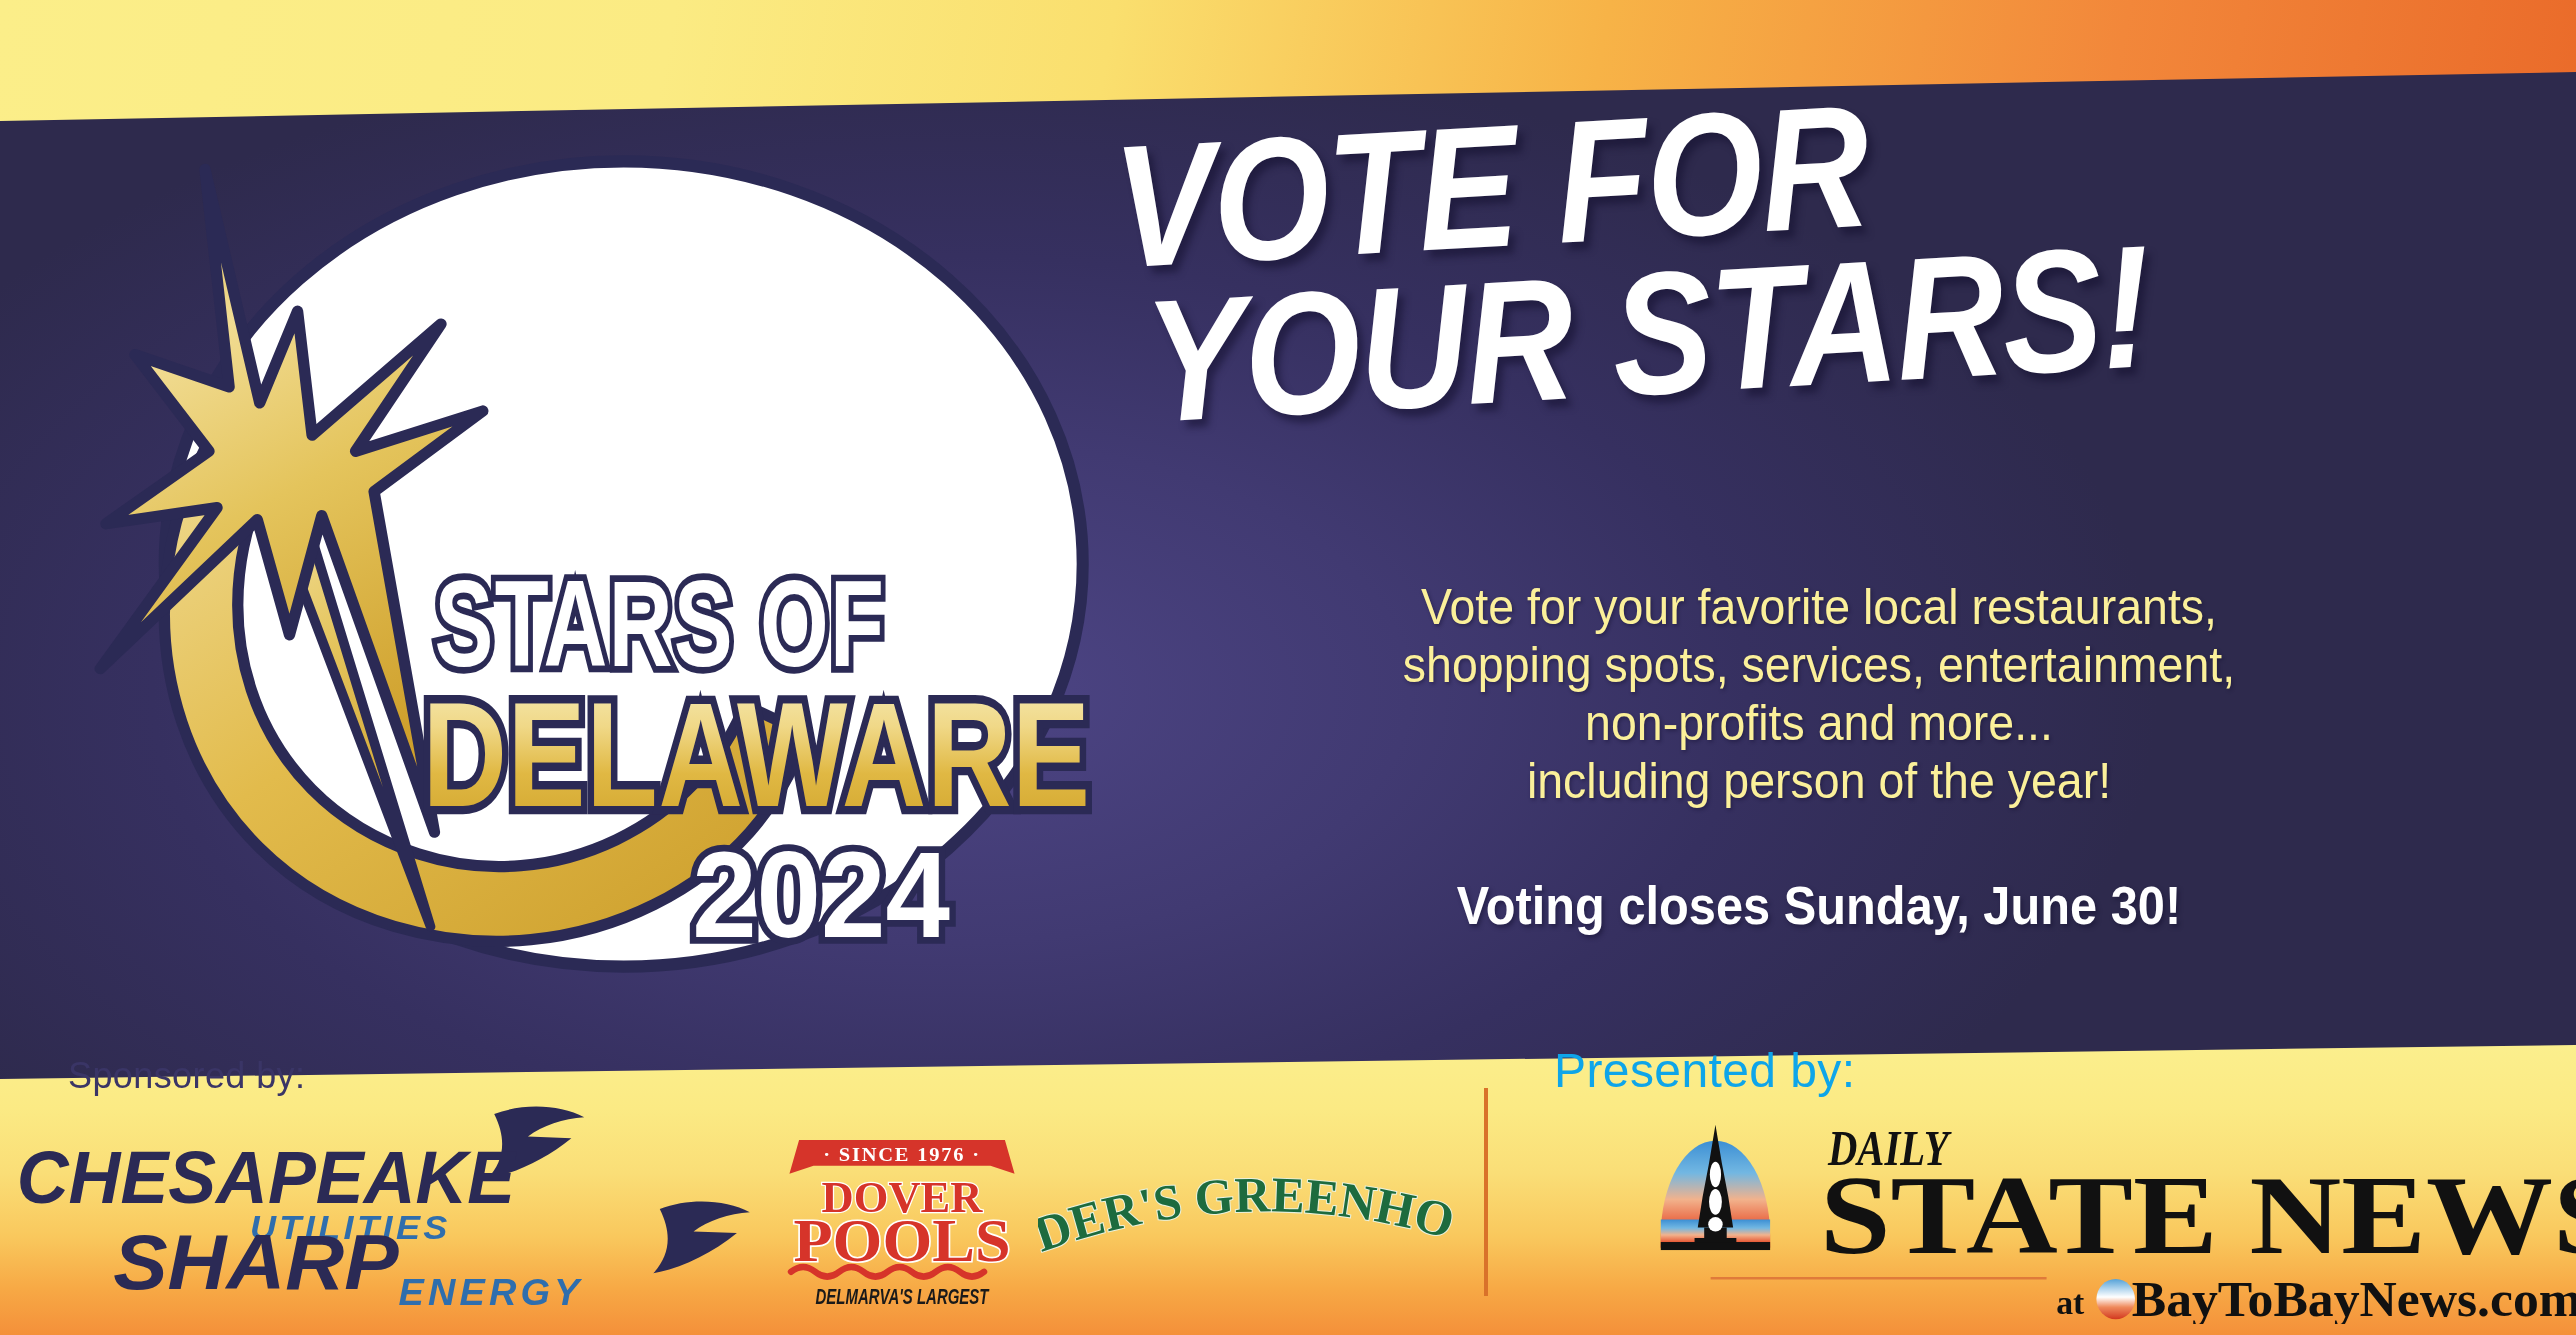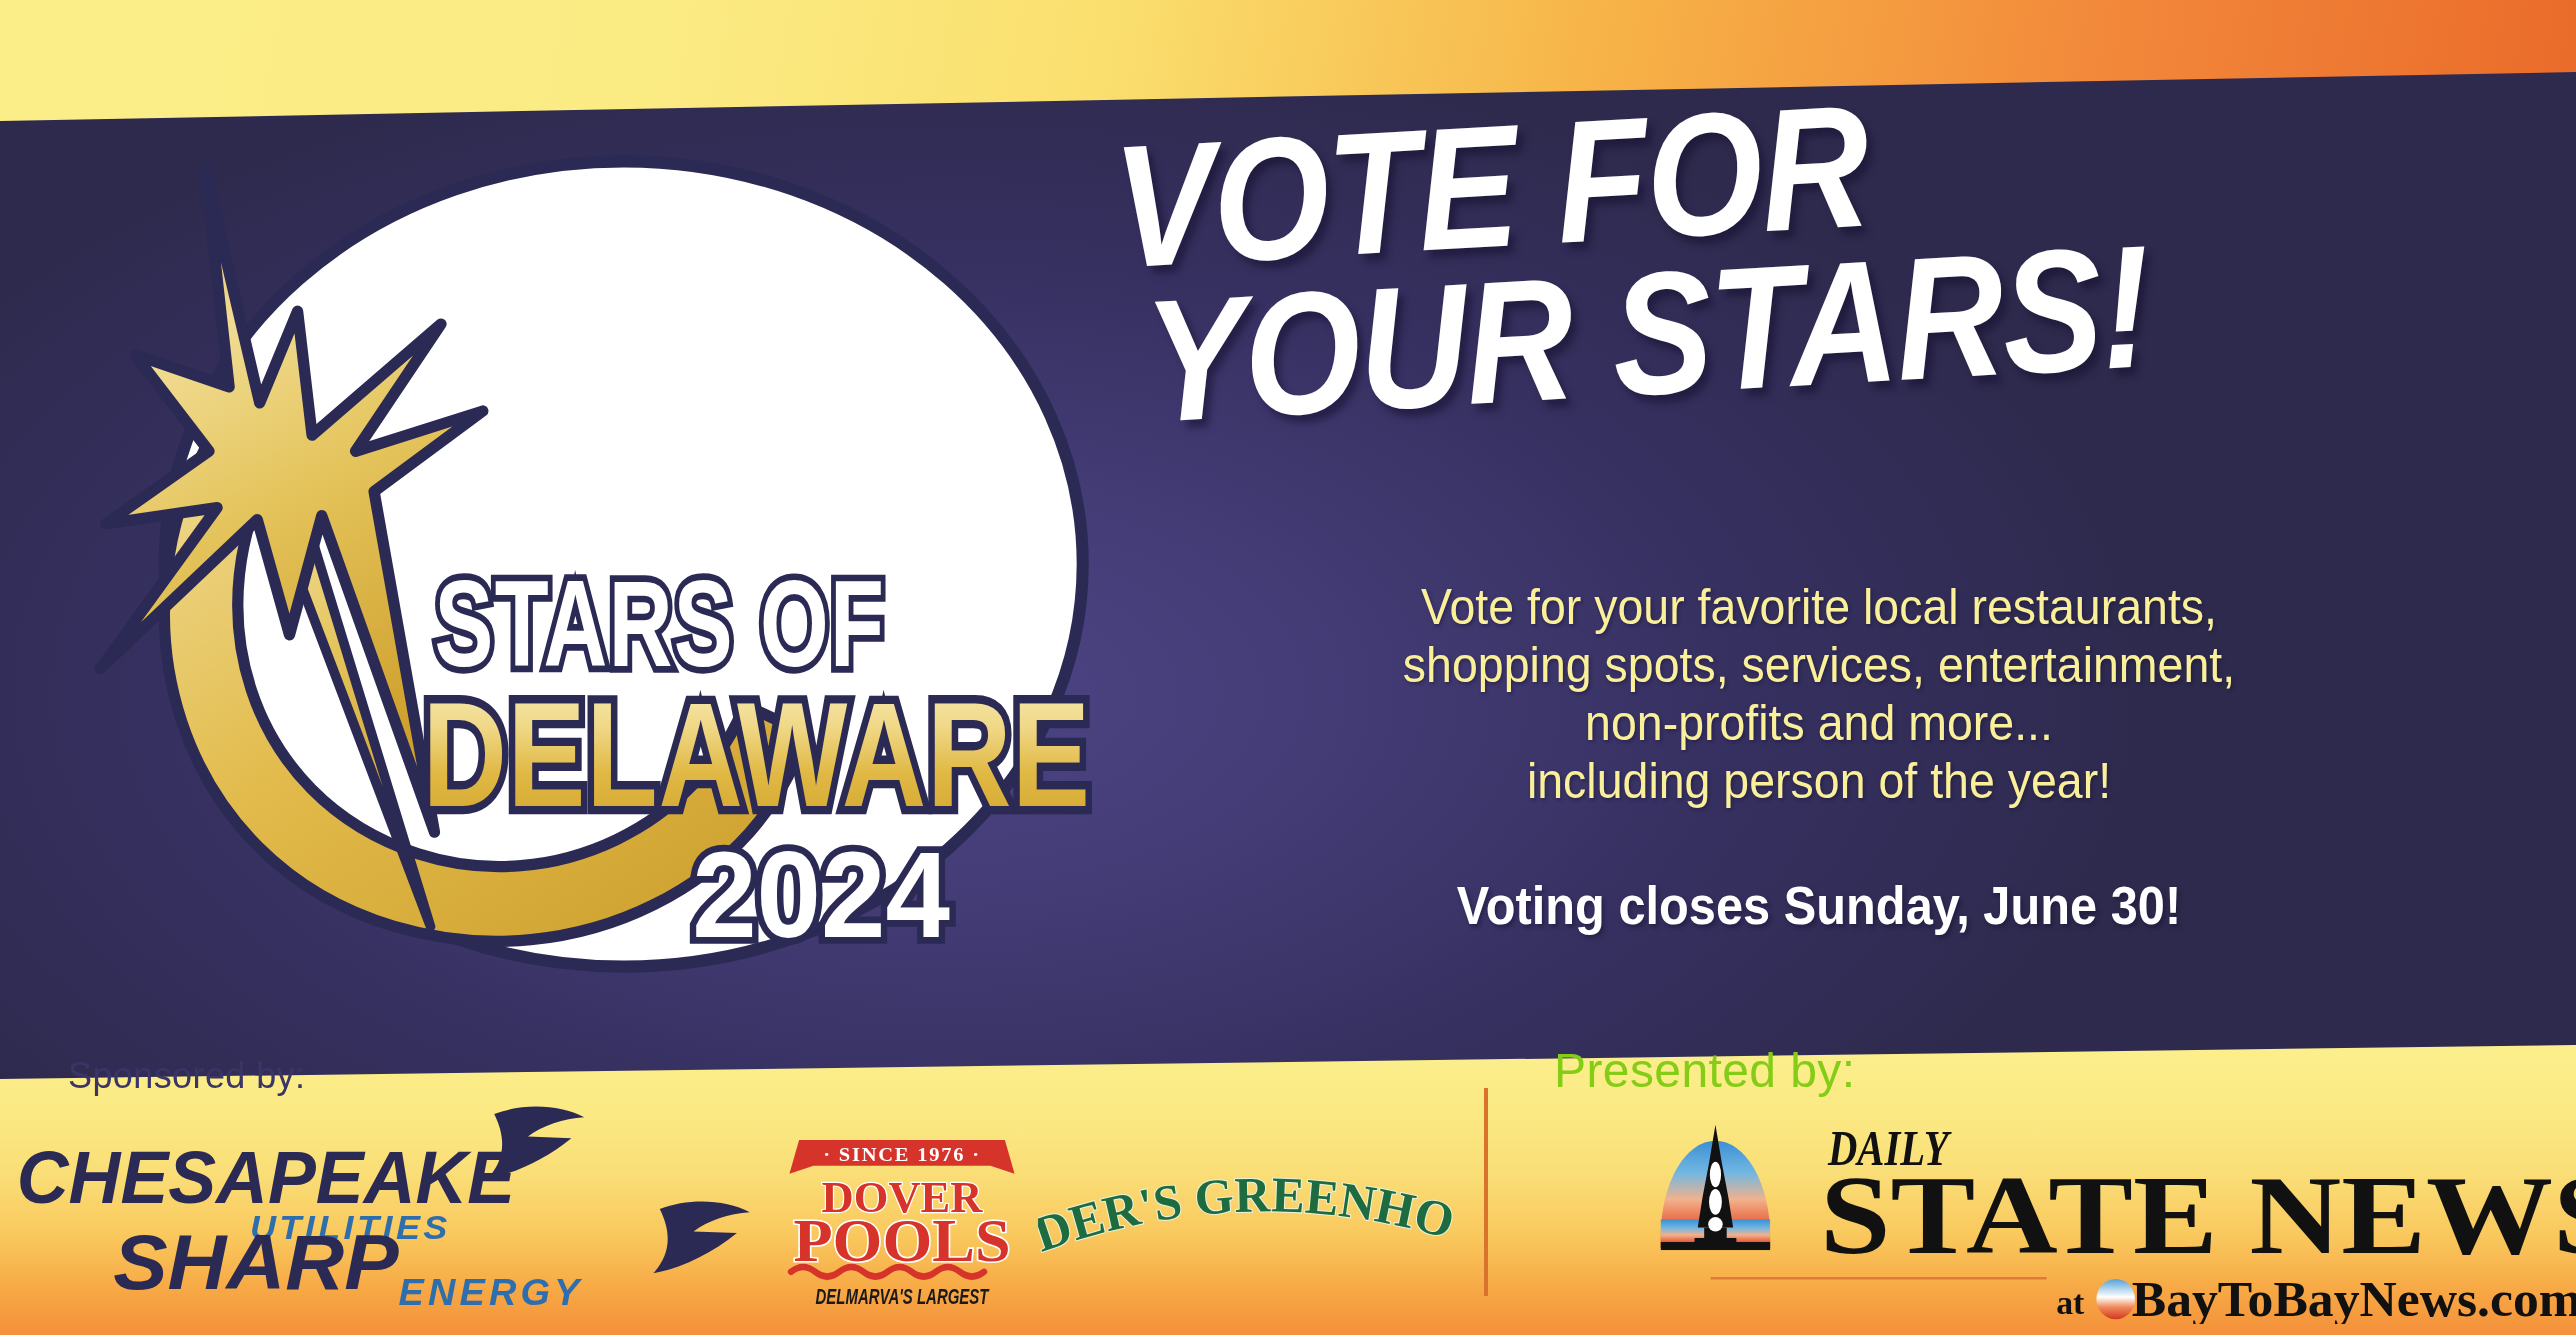--- a/index.html
+++ b/index.html
@@ -87,21 +87,21 @@
     color:#3a3566;
     font-size:36px;
     font-family:"Liberation Sans",sans-serif;
     font-weight:300;
     letter-spacing:0.4px;
     white-space:nowrap;
     margin-left:12px;
   }
   .presented-label{
     position:absolute;left:1554px;top:1043px;
-    color:#84cc16;
+    color:#0ea5e9;
     font-size:48px;
     font-family:"Liberation Sans",sans-serif;
     font-weight:300;
     letter-spacing:0.4px;
     white-space:nowrap;
   }
   .divider{
     position:absolute;left:1484px;top:1088px;width:4px;height:208px;
     background:#d9722a;
   }

